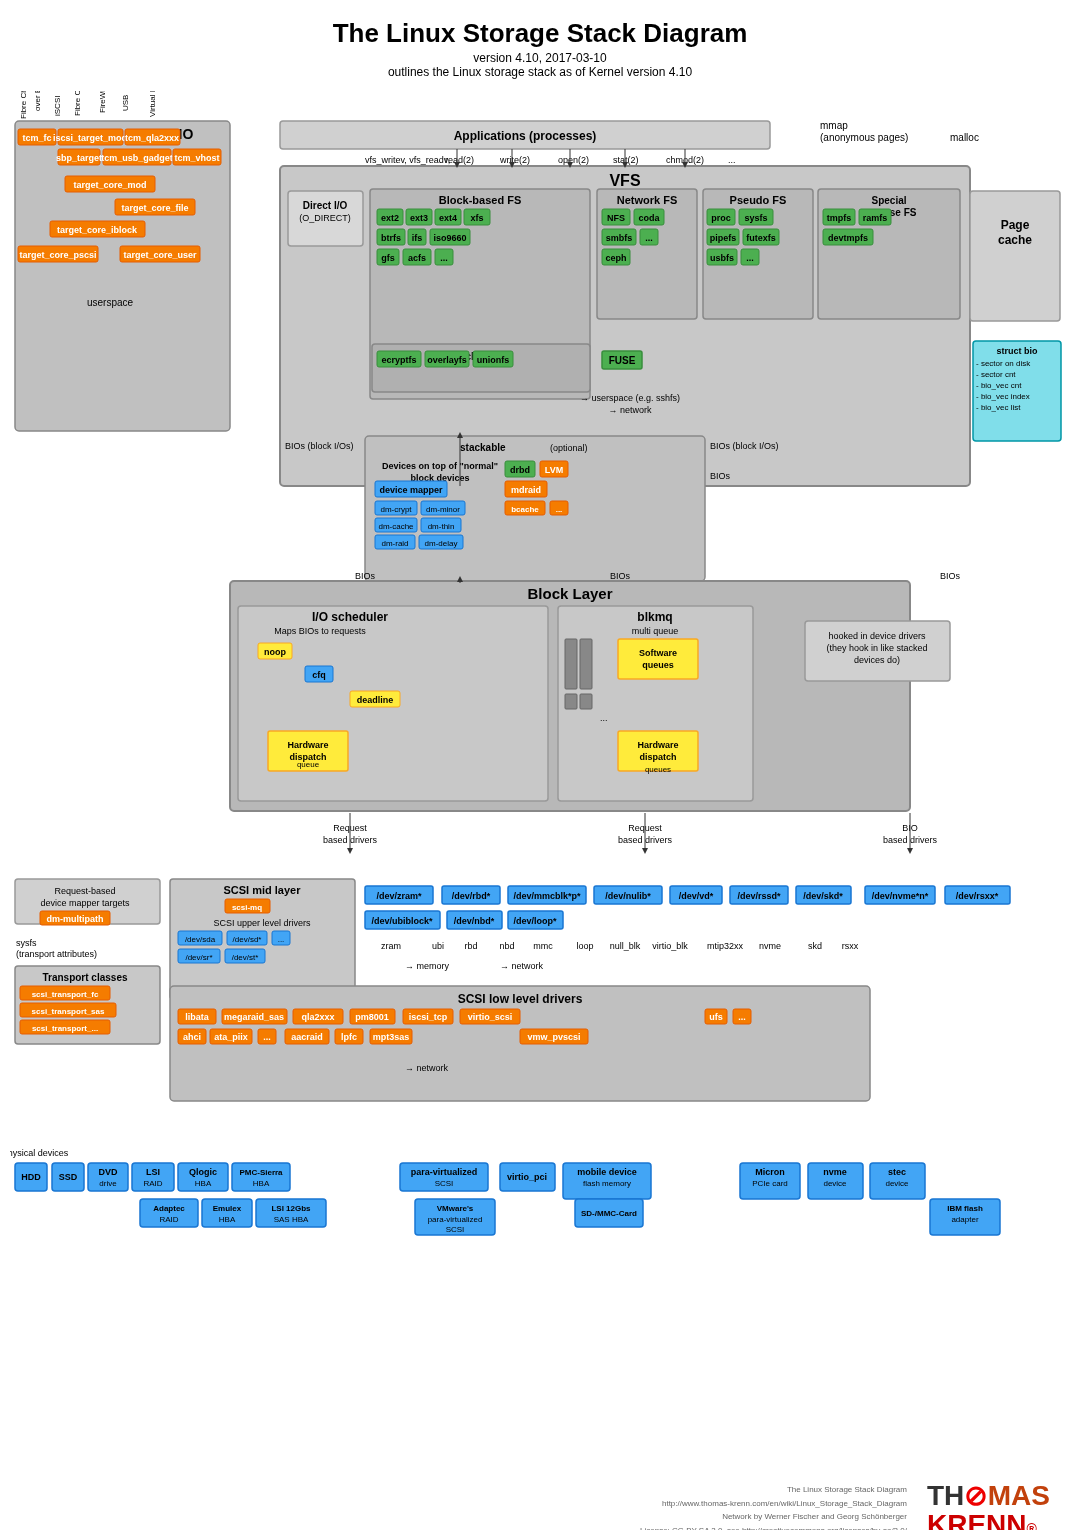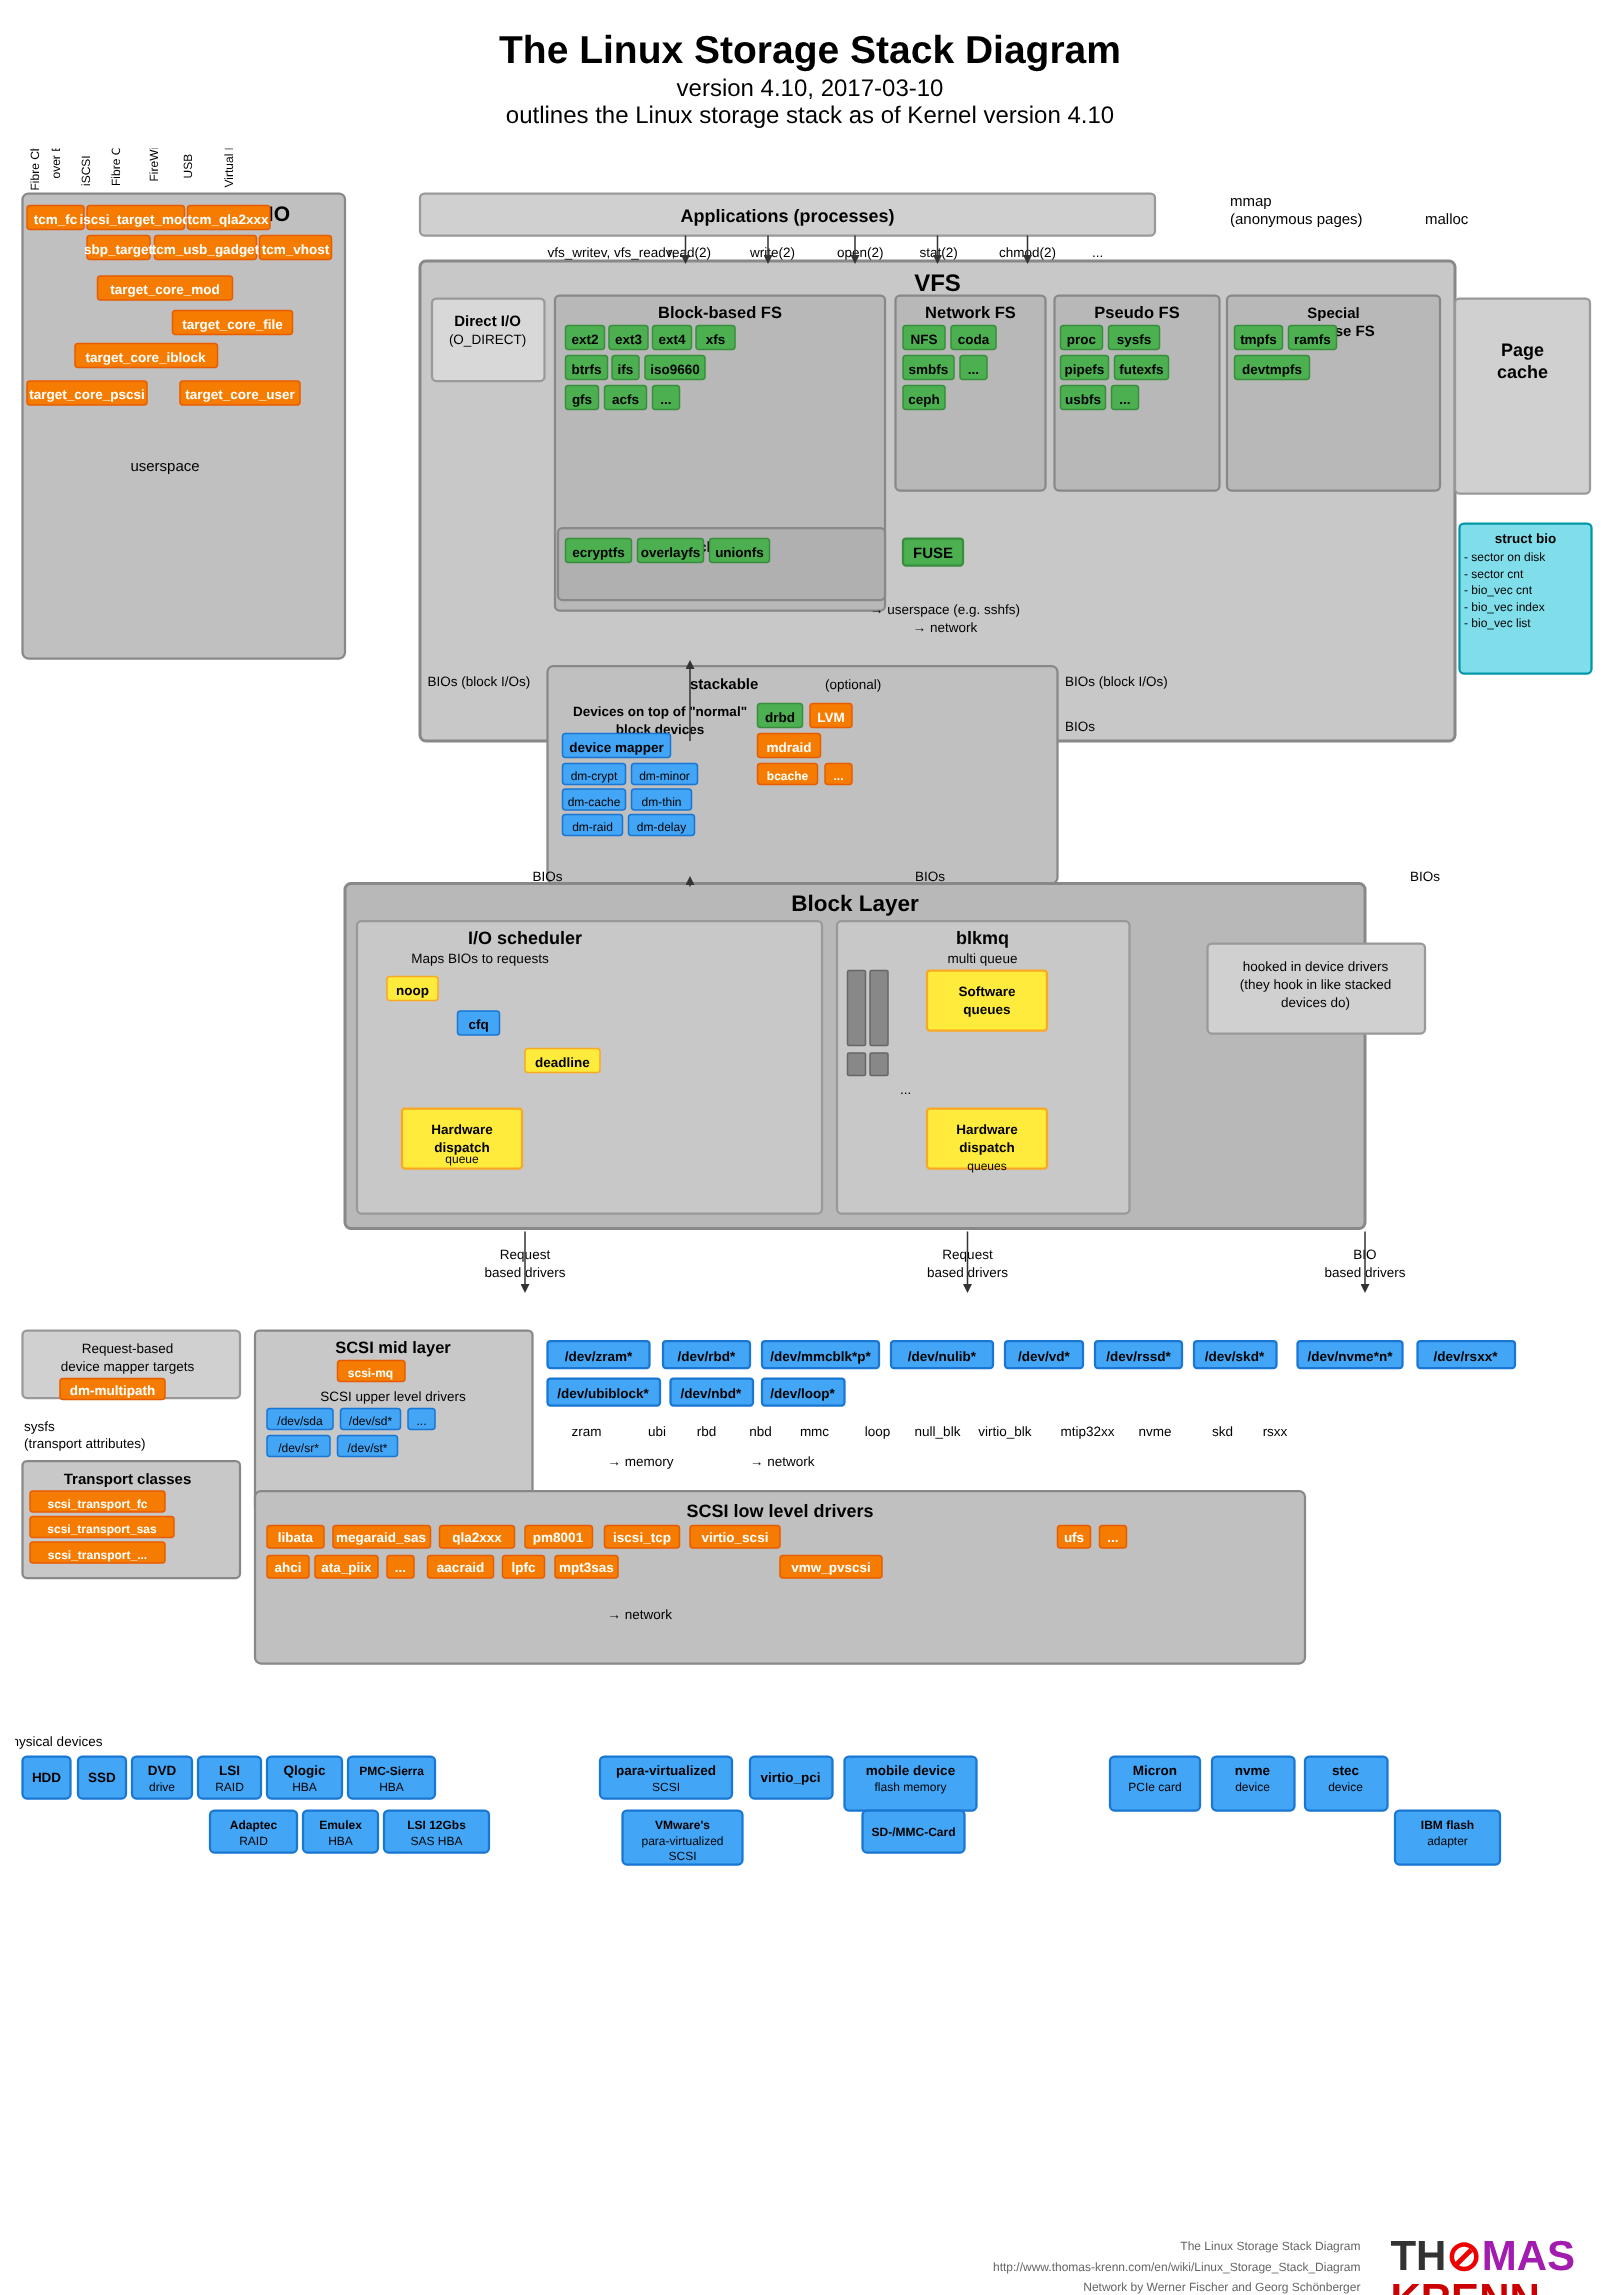--- a/index.html
+++ b/index.html
@@ -21,21 +21,21 @@
     }
     h1 {
       text-align: center;
       font-size: 26px;
       font-weight: bold;
       margin-top: 8px;
       margin-bottom: 2px;
     }
     .subtitle {
       text-align: center;
-      font-size: 16px;
+      font-size: 12px;
       margin-bottom: 12px;
     }
   </style>
 </head>
 <body>
 
 <div class="page">
   <h1>The Linux Storage Stack Diagram</h1>
   <div class="subtitle">
     <div>version 4.10, 2017-03-10</div>
@@ -533,18 +533,18 @@
   </svg>
 
   <div style="display:flex; justify-content:flex-end; align-items:center; margin-top:-30px; padding-right:20px; padding-bottom:10px;">
     <div style="text-align:right; font-size:8px; color:#666; margin-right:20px; line-height:1.7;">
       <div>The Linux Storage Stack Diagram</div>
       <div>http://www.thomas-krenn.com/en/wiki/Linux_Storage_Stack_Diagram</div>
       <div>Network by Werner Fischer and Georg Schönberger</div>
       <div>License: CC-BY-SA 3.0, see http://creativecommons.org/licenses/by-sa/3.0/</div>
     </div>
     <div style="font-size:28px; font-weight:900; line-height:1.05; color:#cc0000; font-family: Arial Black, sans-serif;">
-      <div><span style="color:#333;margin-top:48px;">TH</span><span style="color:#e00;">⊘</span><span style="color:#a21caf;">MAS</span></div>
+      <div><span style="color:#333;margin-top:48px;">TH</span><span style="color:#e00;">⊘</span><span style="color:#c2410c;">MAS</span></div>
       <div>KRENN<span style="font-size:14px; color:#cc0000;">®</span></div>
     </div>
   </div>
 
 </div>
 
 </body></html>

